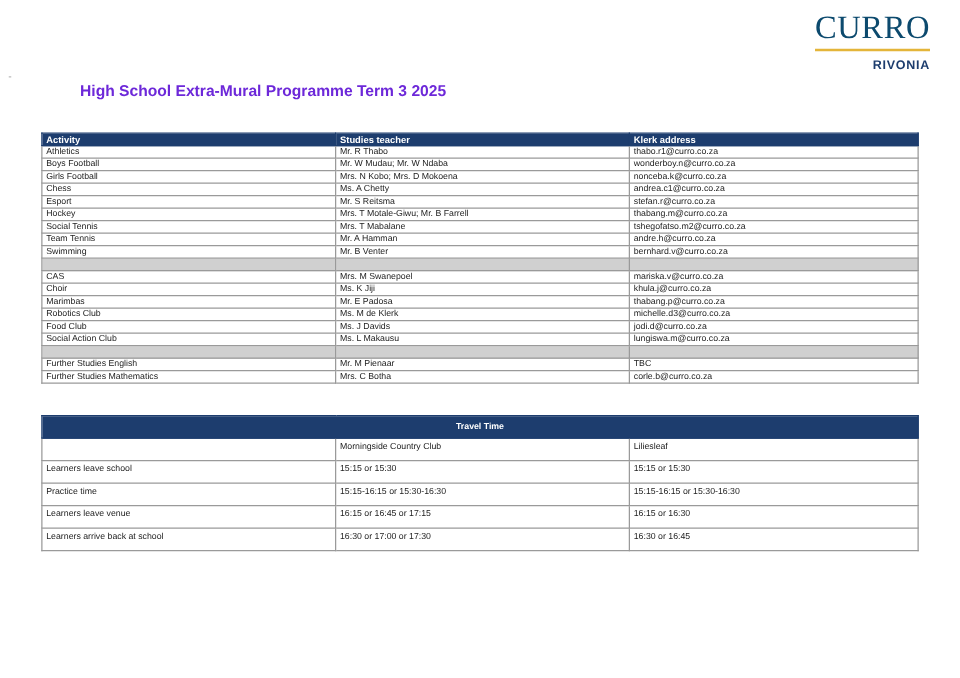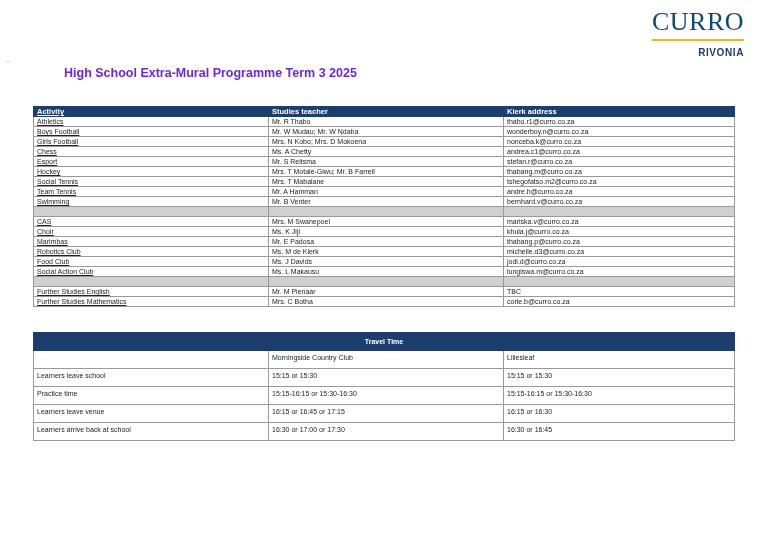--- a/index.html
+++ b/index.html
@@ -14,21 +14,21 @@
     .dot { position: absolute; left: 7px; top: 61px; width: 2px; height: 1px; background: #bbb; }
     .title { position: absolute; left: 42px; top: 66px; font-size: 12.5px; font-weight: bold;
              color: #6d28d9; margin-left: 22px; }
     table { border-collapse: collapse; position: absolute; }
     .t1 { left: 33px; top: 106px; width: 702px; }
     .t1 th { background: #1d3d6e; color: #fff; font-size: 7.5px; font-weight: bold; text-align: left;
              padding: 0 3px; height: 9px; line-height: 9px; border: 1px solid #1d3d6e; }
     .t1 td { font-size: 7px; height: 9px; line-height: 9px; padding: 0 3px; border: 1px solid #9a9a9a;
              white-space: nowrap; }
     .t1 tr.sep td { background: #d0d0d0; }
-    .c1 { width: 228px; text-decoration: underline; } .c2 { width: 228px; }
+    .c1 { width: 228px; } .c2 { width: 228px; }
     .t2 { left: 33px; top: 332px; width: 702px; }
     .t2 th { background: #1d3d6e; color: #fff; font-size: 7px; font-weight: bold; text-align: center;
              height: 15px; border: 1px solid #1d3d6e; }
     .t2 td { font-size: 7px; vertical-align: top; padding: 3px 3px 0 3px; height: 14px;
              border: 1px solid #9a9a9a; white-space: nowrap; }
   </style>
 </head>
 <body>
 
 <div class="logo">

